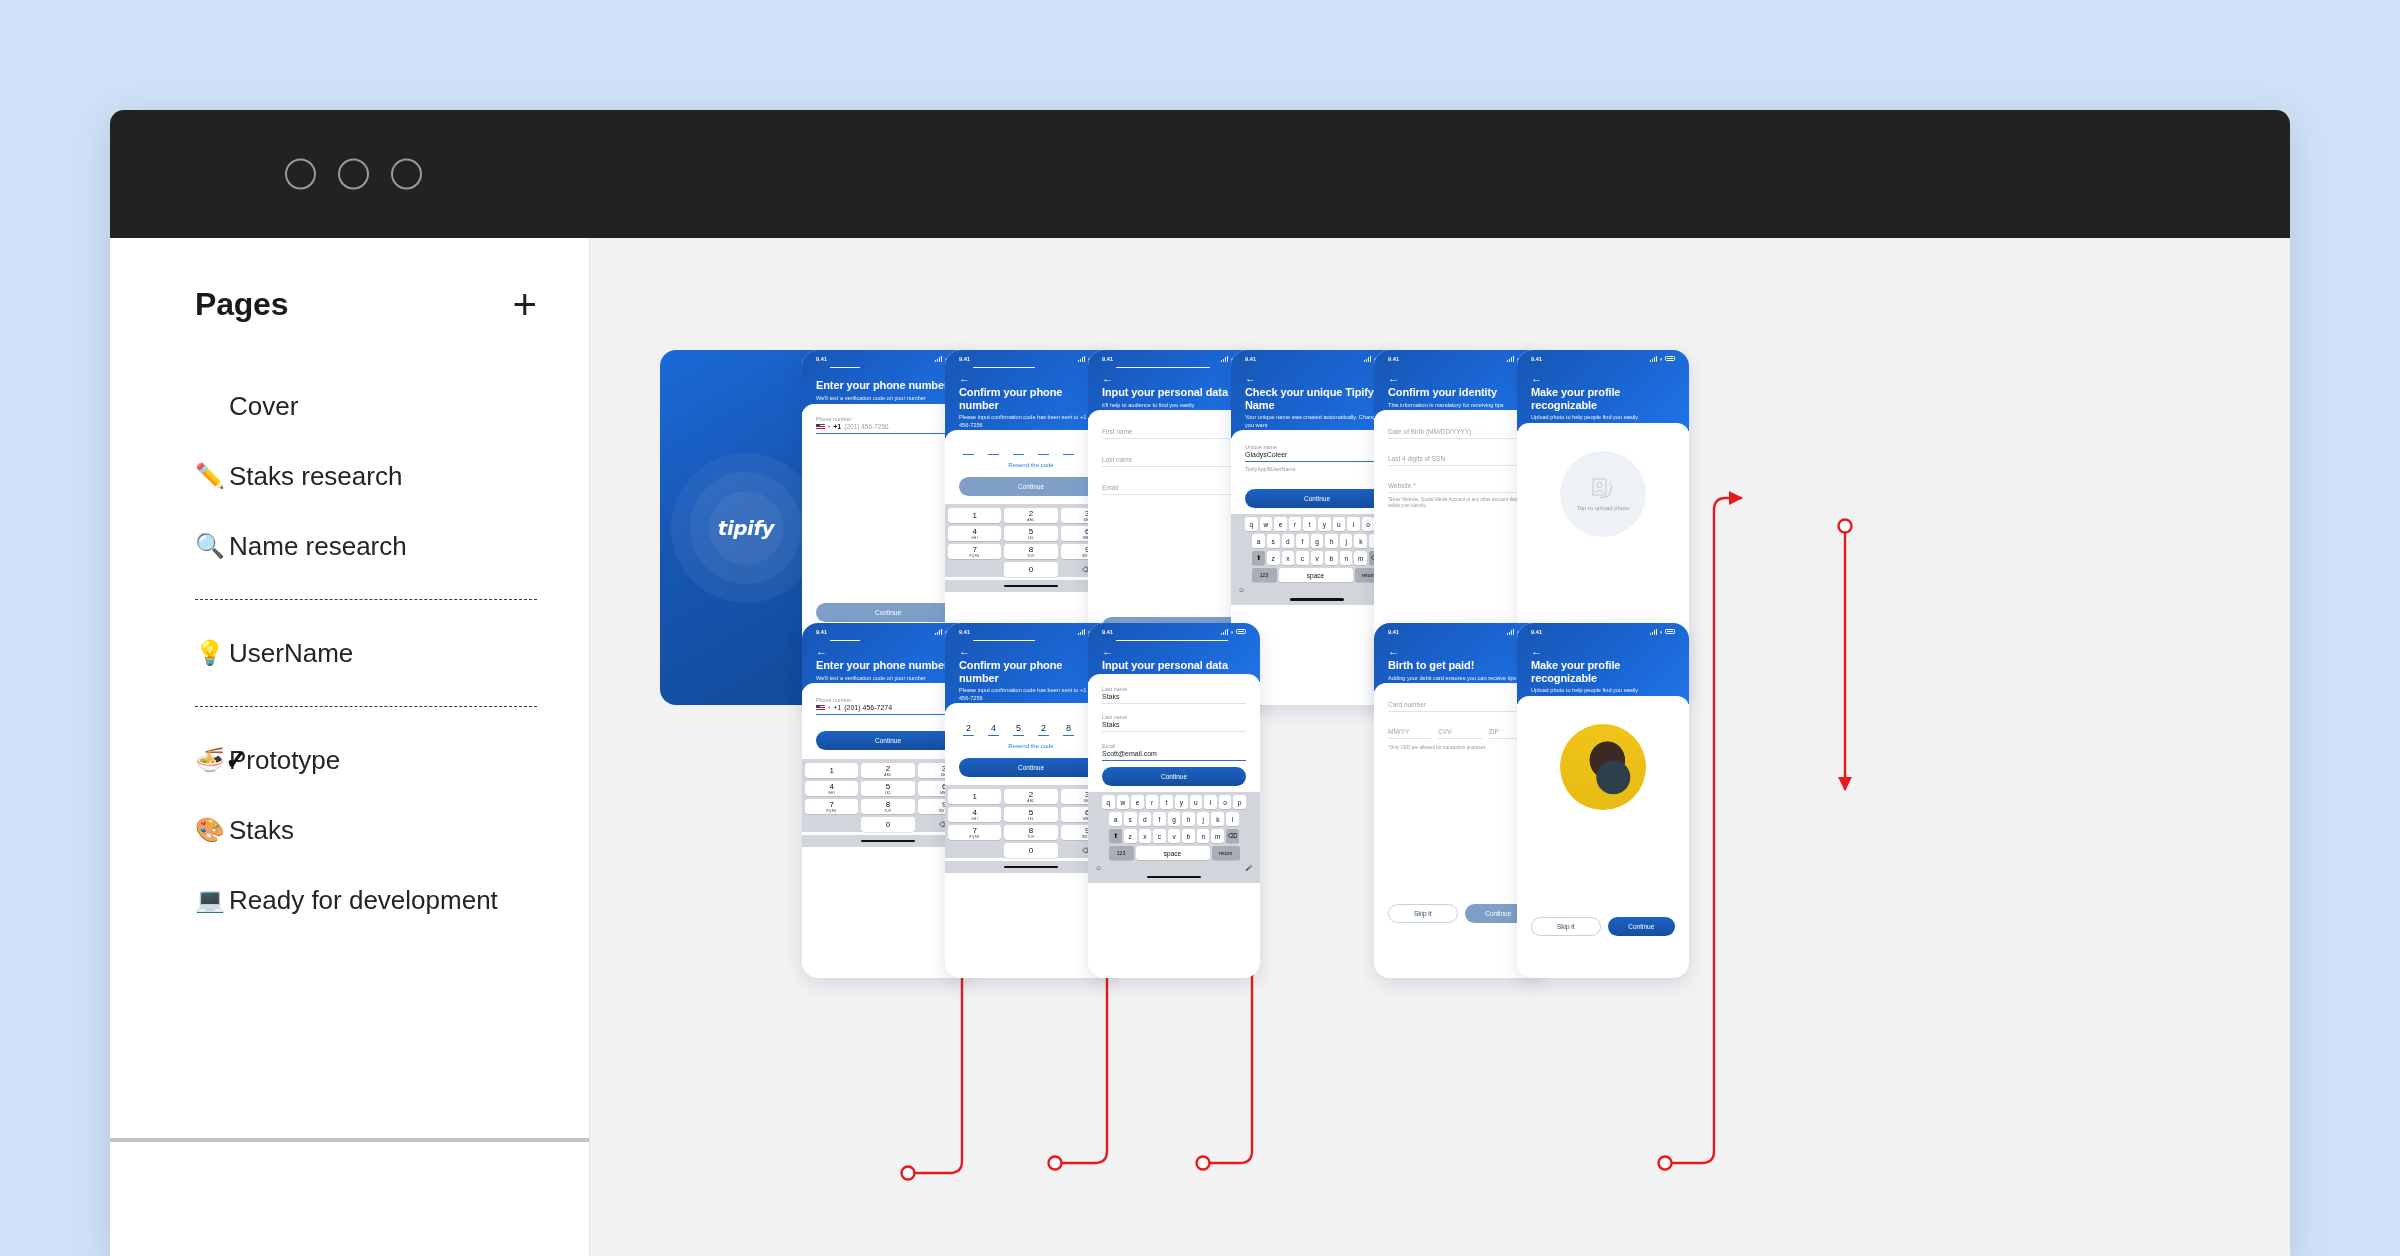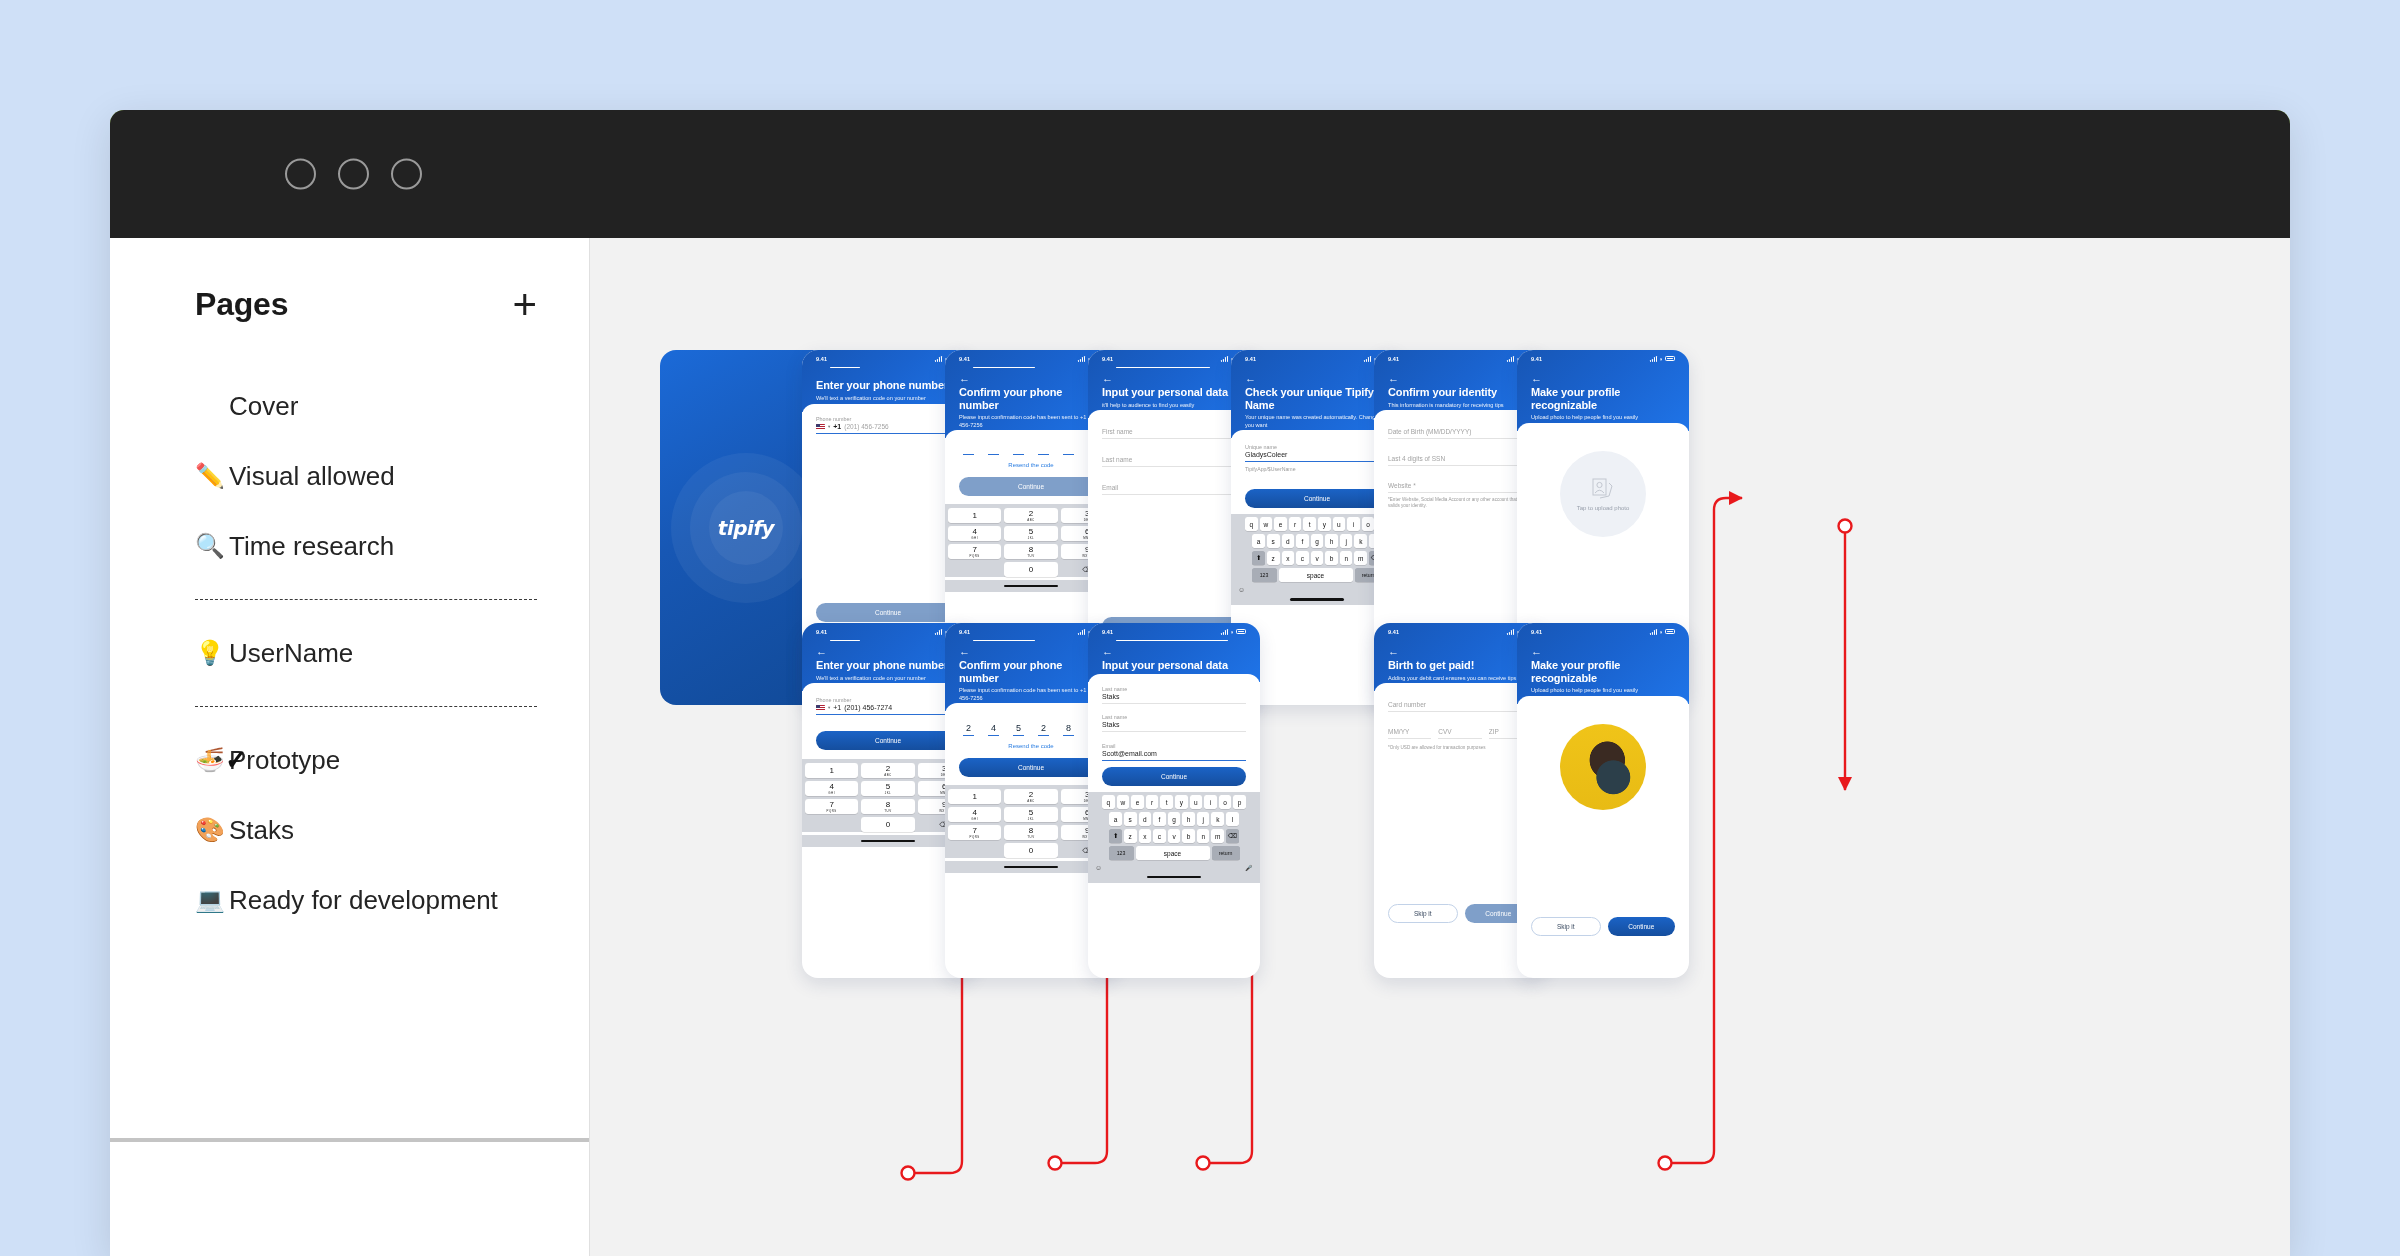--- a/index.html
+++ b/index.html
@@ -197,26 +197,26 @@
 
       <div class="pages-list">
 
         <div class="page-row">
           <span class="emo"></span>
           <span class="lbl">Cover</span>
         </div>
 
         <div class="page-row">
           <span class="emo">✏️</span>
-          <span class="lbl">Visual allowed</span>
+          <span class="lbl">Staks research</span>
         </div>
 
         <div class="page-row">
           <span class="emo">🔍</span>
-          <span class="lbl">Time research</span>
+          <span class="lbl">Name research</span>
         </div>
 
         <div class="divider-dash"></div>
 
         <div class="page-row">
           <span class="emo">💡</span>
           <span class="lbl">UserName</span>
         </div>
 
         <div class="divider-dash"></div>

